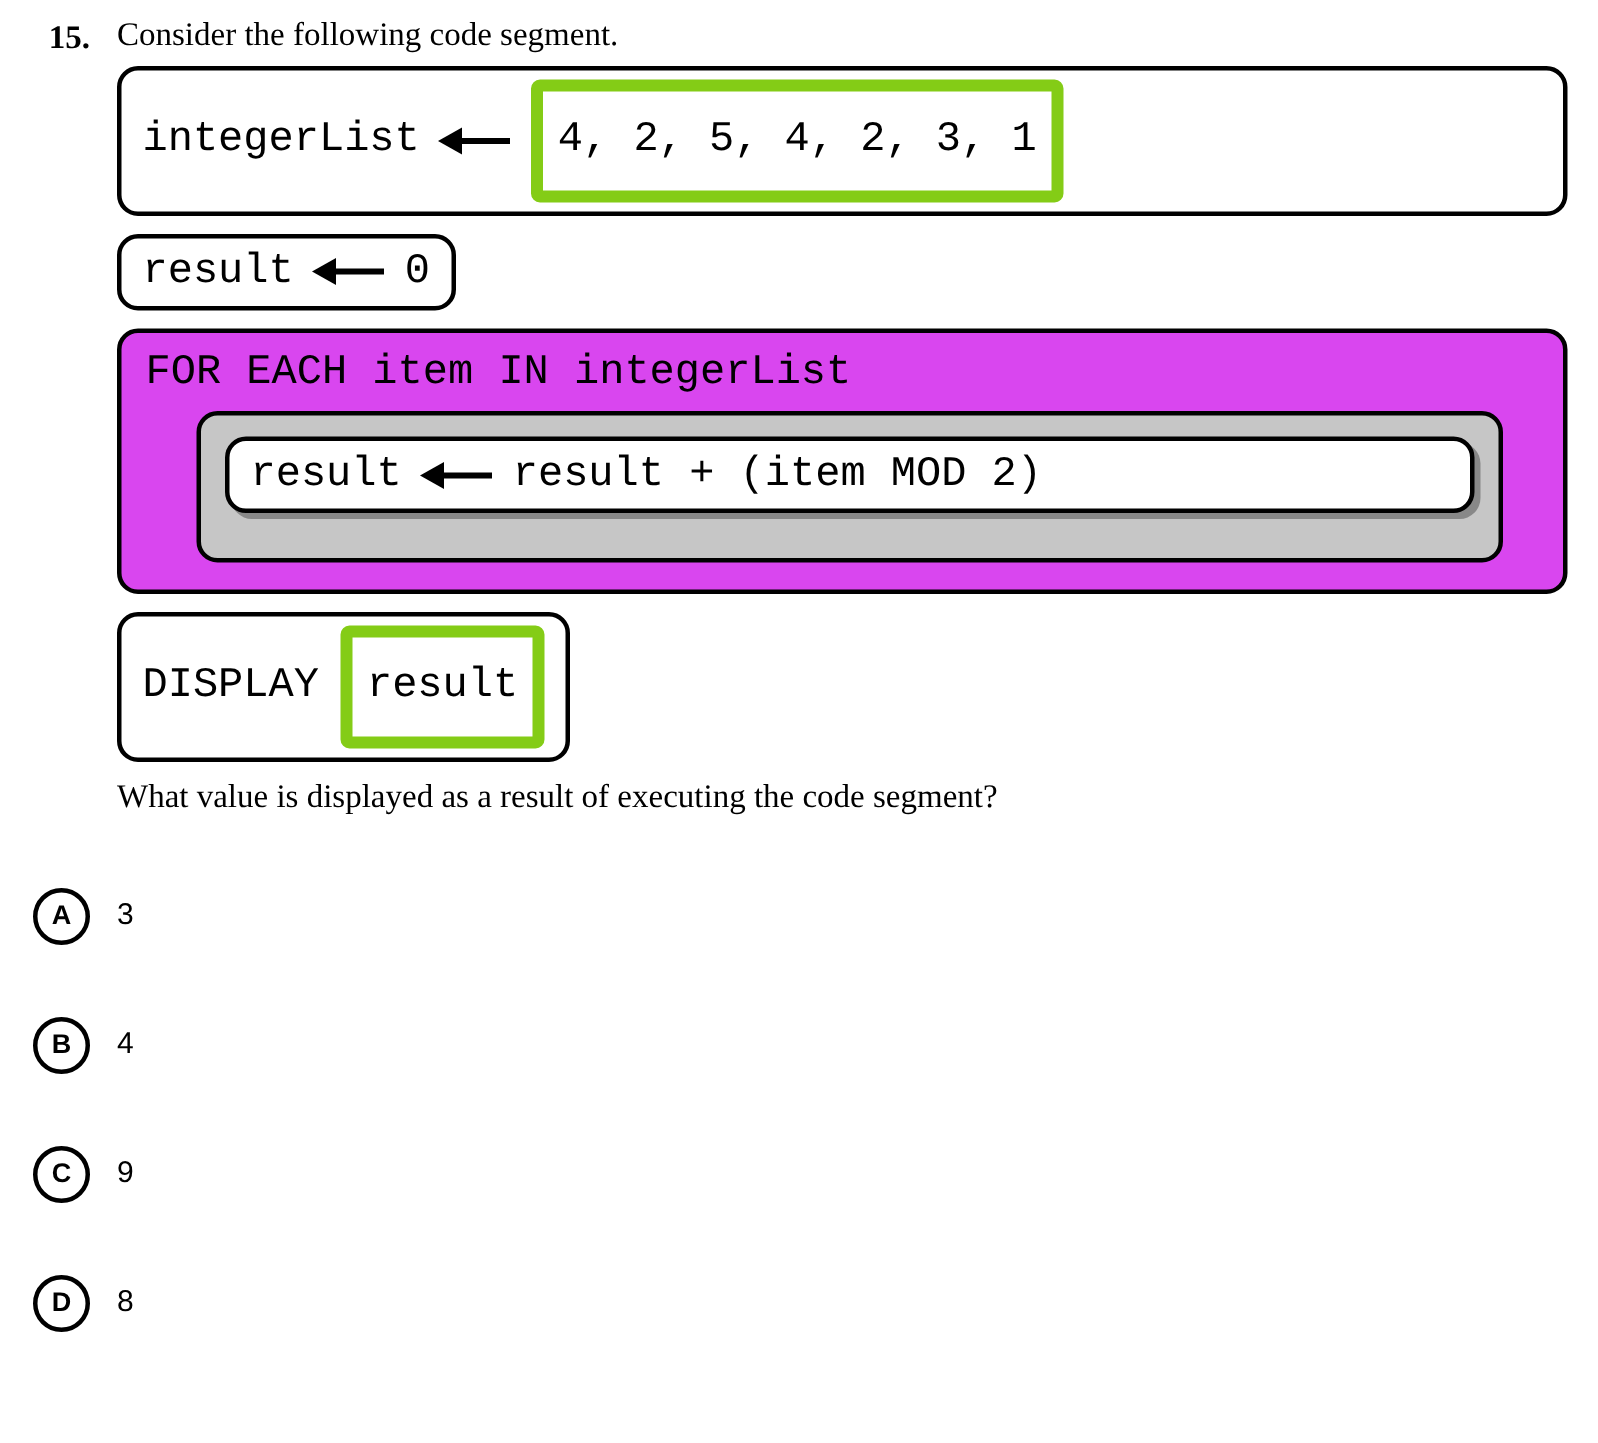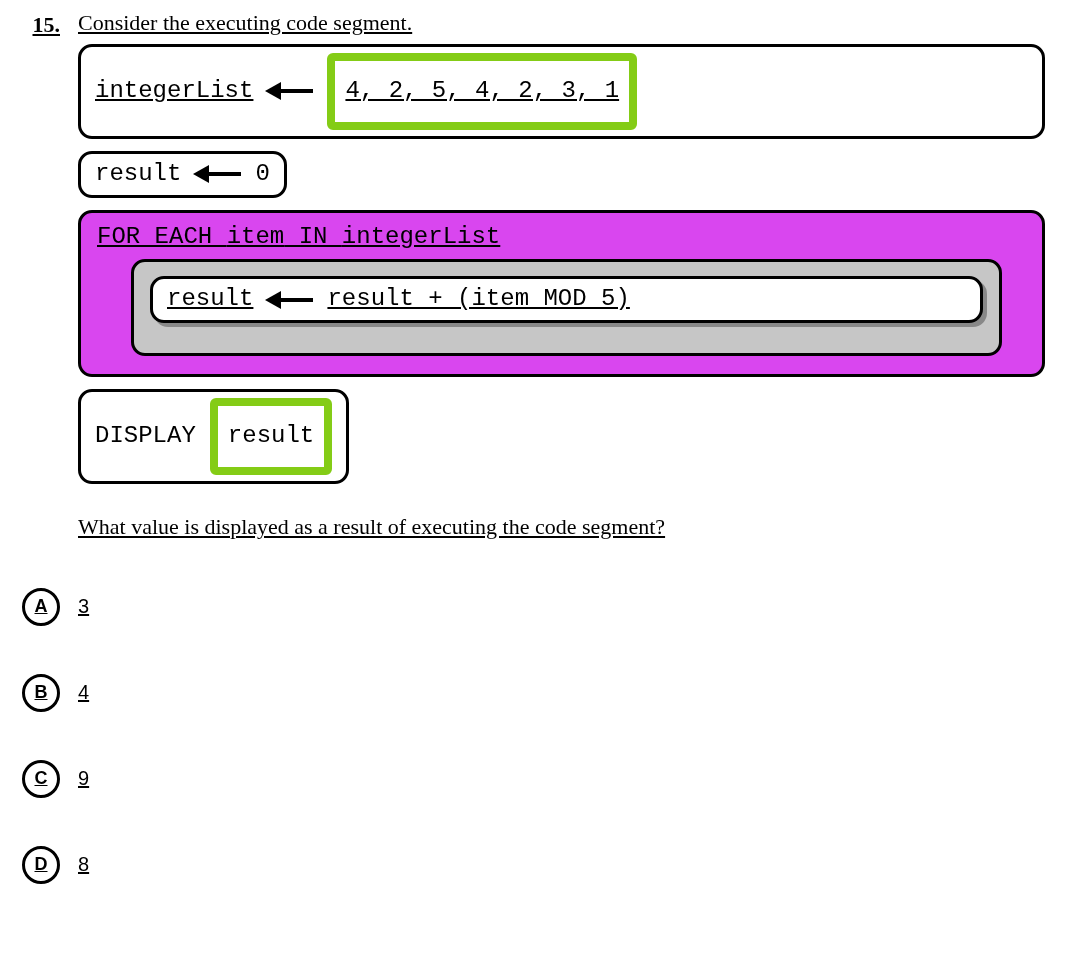--- a/index.html
+++ b/index.html
@@ -9,35 +9,34 @@
     color: #000;
     background: #fff;
     margin: 0;
     padding: 10px 20px 20px 20px;
     width: 1065px;
   }
   .question {
     display: flex;
     align-items: flex-start;
     gap: 18px;
-    text-decoration: underline;
   }
   .qnum {
     font-weight: bold;
     min-width: 40px;
     text-align: right;
     padding-top: 2px;
   }
   .qbody { flex: 1; }
   .stem { margin-bottom: 8px; }
-  .followup { margin-top: 24px; margin-bottom: 30px; }
+  .followup { margin-top: 4px; margin-bottom: 30px; }
 
   .code-area {
     font-family: "Courier New", Courier, monospace;
-    font-size: 24px;
+    font-size: 28px;
     line-height: 1.2;
   }
 
   .block {
     border: 3px solid #000;
     border-radius: 14px;
     background: #fff;
     padding: 6px 14px;
     margin: 6px 0;
     display: inline-flex;
@@ -135,21 +134,21 @@
     font-family: Arial, Helvetica, sans-serif;
   }
   .opt-text { }
 </style>
 </head>
 <body>
 
 <div class="question">
   <div class="qnum">15.</div>
   <div class="qbody">
-    <div class="stem">Consider the executing code segment.</div>
+    <div class="stem">Consider the following code segment.</div>
 
     <div class="code-area">
 
       
       <div class="block full">
         <span>integerList</span>
         <span class="arrow"></span>
         <span class="inner-box">4, 2, 5, 4, 2, 3, 1</span>
       </div>
 
@@ -162,21 +161,21 @@
 
       
       <div class="for-block">
         <div class="for-header">
           <span>FOR EACH </span><span>item</span><span> IN </span><span>integerList</span>
         </div>
         <div class="for-body-frame">
           <div class="block full">
             <span>result</span>
             <span class="arrow"></span>
-            <span>result + (item MOD 5)</span>
+            <span>result + (item MOD 2)</span>
           </div>
         </div>
       </div>
 
       
       <div class="block">
         <span>DISPLAY</span>
         <span class="inner-box">result</span>
       </div>
 

